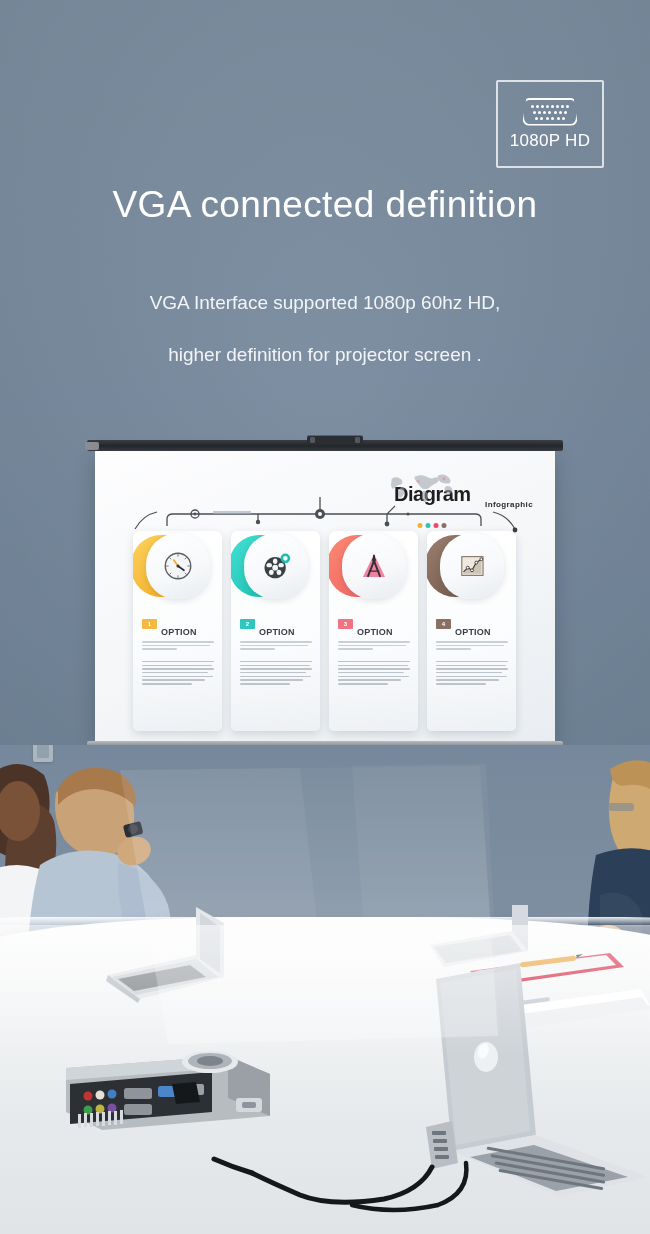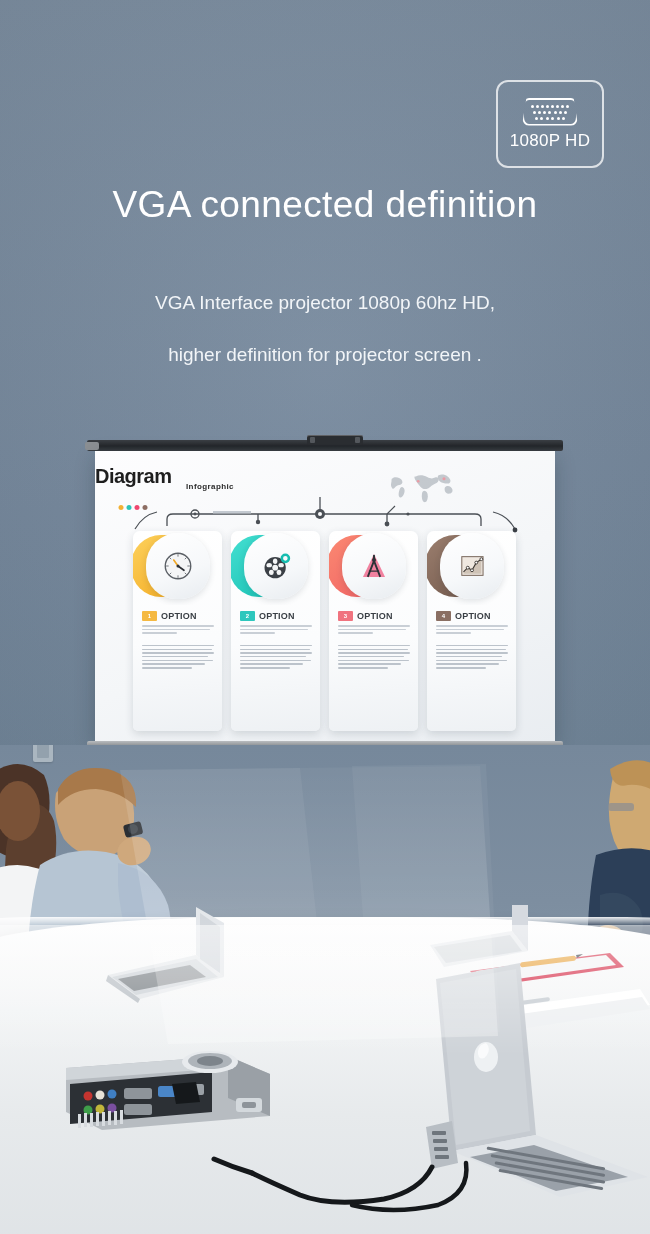--- a/index.html
+++ b/index.html
@@ -18,21 +18,21 @@
     background:linear-gradient(175deg,#7a8c9f 0%,#72859a 40%,#6f8498 62%,#8d9dab 70%,#aab6c1 100%);
   }
   .wall-vign {
     position:absolute; inset:0;
     background:radial-gradient(ellipse 120% 70% at 50% 30%, rgba(255,255,255,.07) 0%, rgba(0,0,0,.08) 80%);
   }
 
   
   .badge {
     position:absolute; left:496px; top:80px; width:108px; height:88px;
-    border:2px solid rgba(255,255,255,.75); border-radius:12px;
+    border:2px solid rgba(255,255,255,.75); border-radius:2px;
     display:flex; flex-direction:column; align-items:center; justify-content:center; gap:5px;
   }
   .vga-ico { width:56px; height:28px; position:relative; }
   .vga-shell {
     position:absolute; inset:0;
     background:transparent;
     border:2.5px solid #fff;
     border-radius:7px/9px;
     clip-path:polygon(8% 0%, 92% 0%, 100% 100%, 0% 100%);
   }
@@ -85,21 +85,21 @@
     background:linear-gradient(180deg,#b9bcbf 0%,#8e9296 50%,#6f7377 100%);
     border-radius:2px;
   }
   .screen-handle {
     position:absolute; left:216px; top:308px; width:40px; height:13px;
     border:2px solid #9aa0a6; border-top:none; border-radius:0 0 7px 7px;
   }
 
   
   .info { position:absolute; inset:0; }
-  .info-head { position:absolute; left:0; top:14px; width:428px; text-align:left; }
+  .info-head { position:absolute; left:0; top:32px; width:428px; text-align:right; }
   .info-kicker {
     font-size:8px; font-weight:700; color:#2b2b2b; letter-spacing:.4px;
     display:inline-block; transform:translate(10px,6px);
   }
   .info-title {
     font-size:20px; font-weight:800; color:#1e1e1e; letter-spacing:-.5px;
     display:inline-block; position:relative;
   }
   .info-title-underline {
     position:absolute; left:50%; transform:translateX(-50%); top:40px;
@@ -134,21 +134,21 @@
     box-shadow:0 2px 6px rgba(40,55,70,.14);
     display:flex; align-items:center; justify-content:center;
   }
   .card-ico { width:34px; height:34px; }
   .card-body { position:absolute; left:9px; top:80px; width:72px; }
   .opt-row { display:flex; align-items:center; gap:4px; }
   .opt-num {
     width:15px; height:10px; border-radius:1px; color:#fff;
     font-size:6px; font-weight:700; display:flex; align-items:center; justify-content:center;
   }
-  .opt-word { font-size:9px; font-weight:700; color:#3a3f45; letter-spacing:.2px; }
+  .opt-word { font-size:9px; font-weight:700; color:#3a3f45; letter-spacing:.2px;margin-top:16px; }
   .lorem { margin-top:4px; }
   .lorem i {
     display:block; height:1.5px; background:#c9cfd6; border-radius:1px; margin-bottom:2.2px;
   }
   .lorem.l2 { margin-top:11px; }
   .lorem.l2 i { background:#bcc3cb; }
 
   
   .beam {
     position:absolute; left:0; top:0; width:650px; height:1234px;
@@ -227,21 +227,21 @@
             <i></i>
             <i></i>
           </div>
       </div>
     </div>
     <div class="badge-label">1080P HD</div>
   </div>
 
   <div class="title">VGA connected definition</div>
   <div class="subtitle">
-    <div>VGA Interface projector 1080p 60hz HD,</div>
+    <div>VGA Interface supported 1080p 60hz HD,</div>
     <div>higher definition for projector screen .</div>
   </div>
 
   <div class="screen-wrap">
     <div class="screen-top"></div>
     <div class="screen-left-end"></div>
     <div class="screen-top-cap"></div>
 
     <div class="screen-canvas">
       <div class="info">

